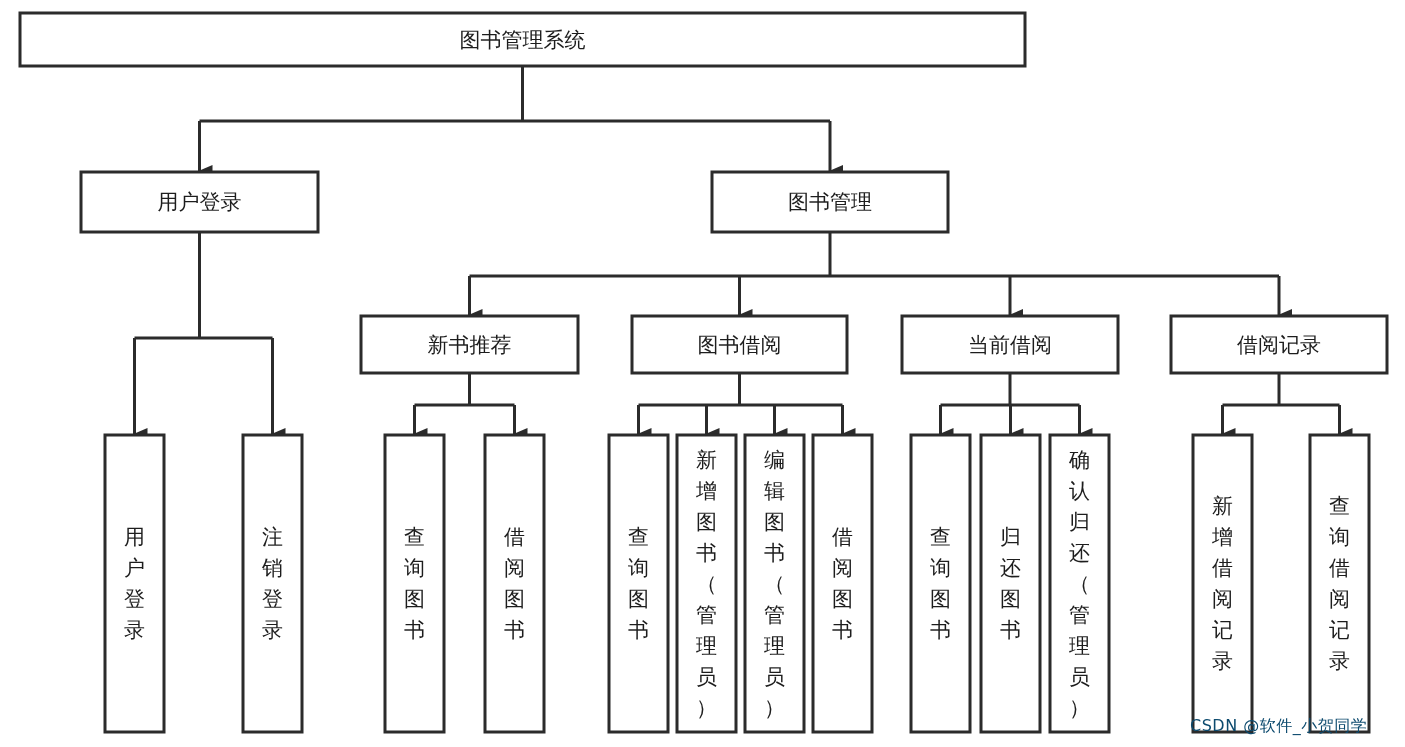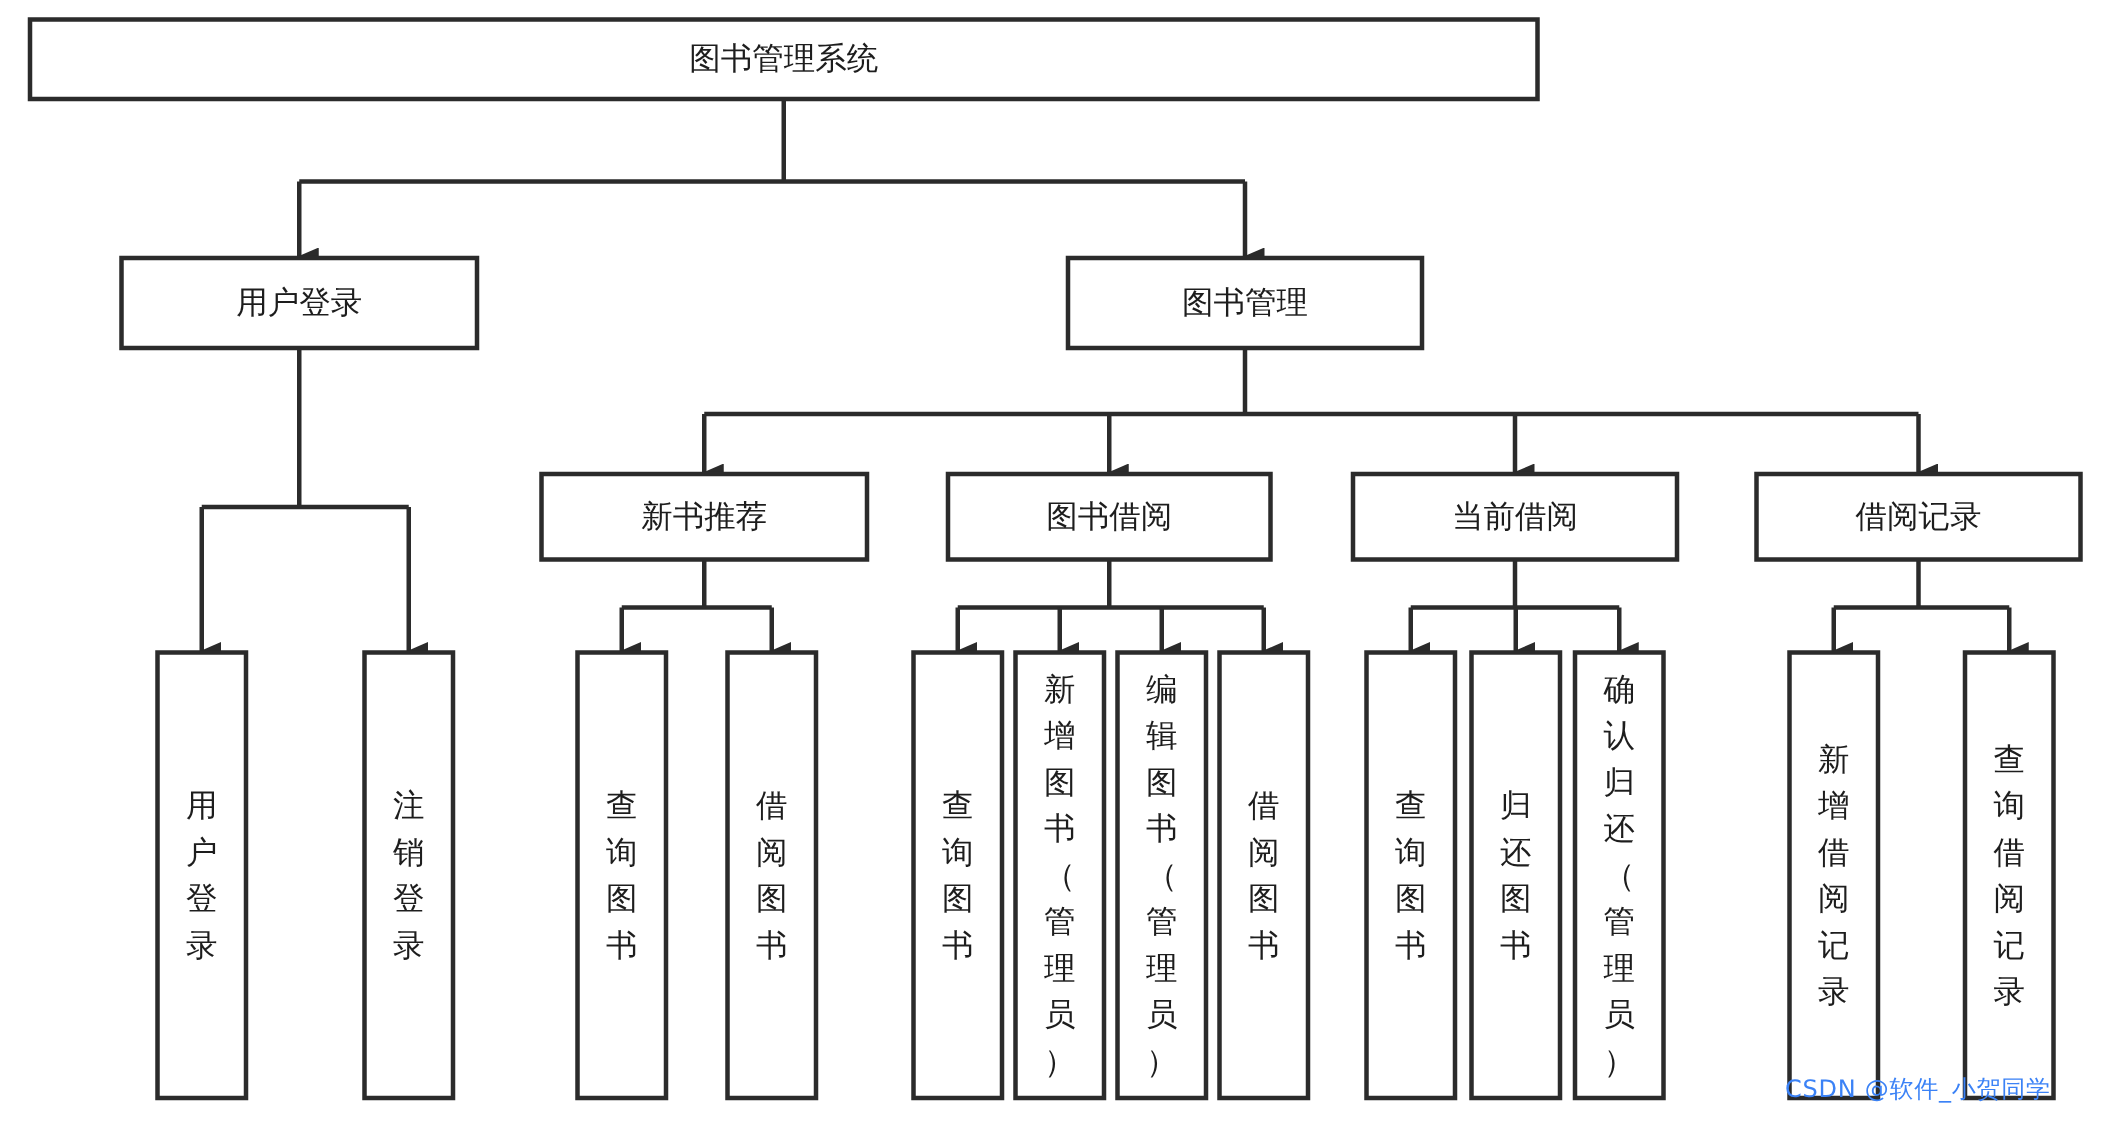--- a/index.html
+++ b/index.html
@@ -23,21 +23,21 @@
     fill:#1d1d1d;
     font-family:"DejaVu Sans","Liberation Sans",sans-serif;
     font-size:21px;
     text-anchor:middle;
   }
   .watermark{
     position:absolute;
     left:1190px;top:716px;
     font-family:"DejaVu Sans","Liberation Sans",sans-serif;
     font-size:16px;
-    color:#3b82f6;
+    color:#0c4a6e;
     white-space:nowrap;
     letter-spacing:0.5px;
   }
 </style>
 </head>
 <body>
 
 <div id="stage">
   <svg id="diagram" viewBox="0 0 1405 747">
     <defs>

